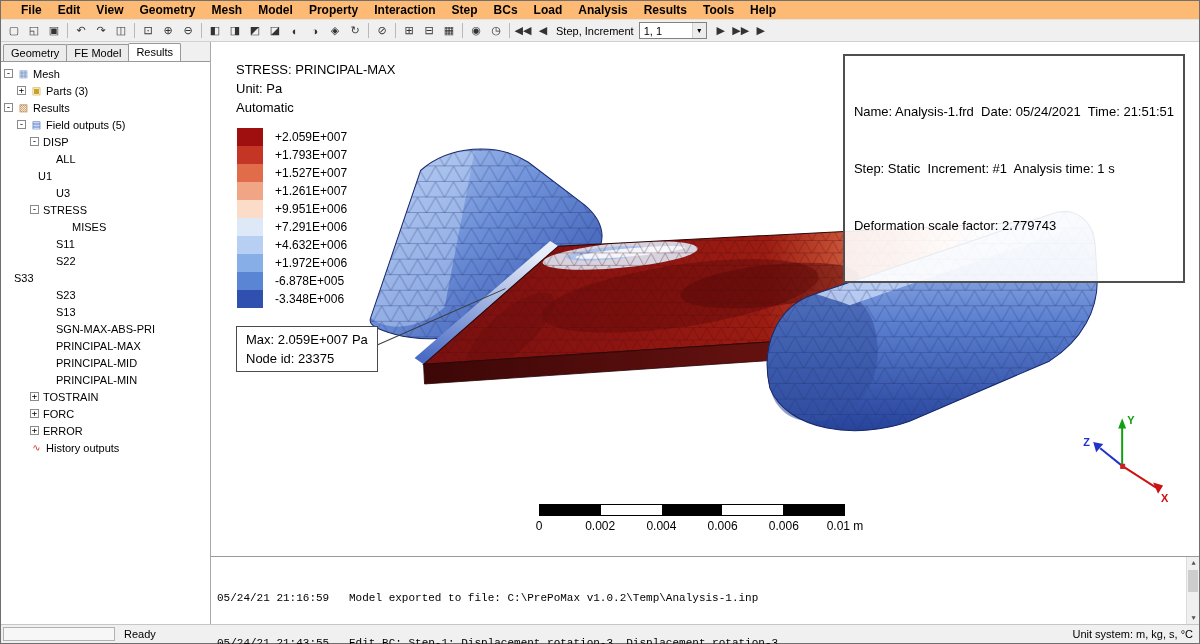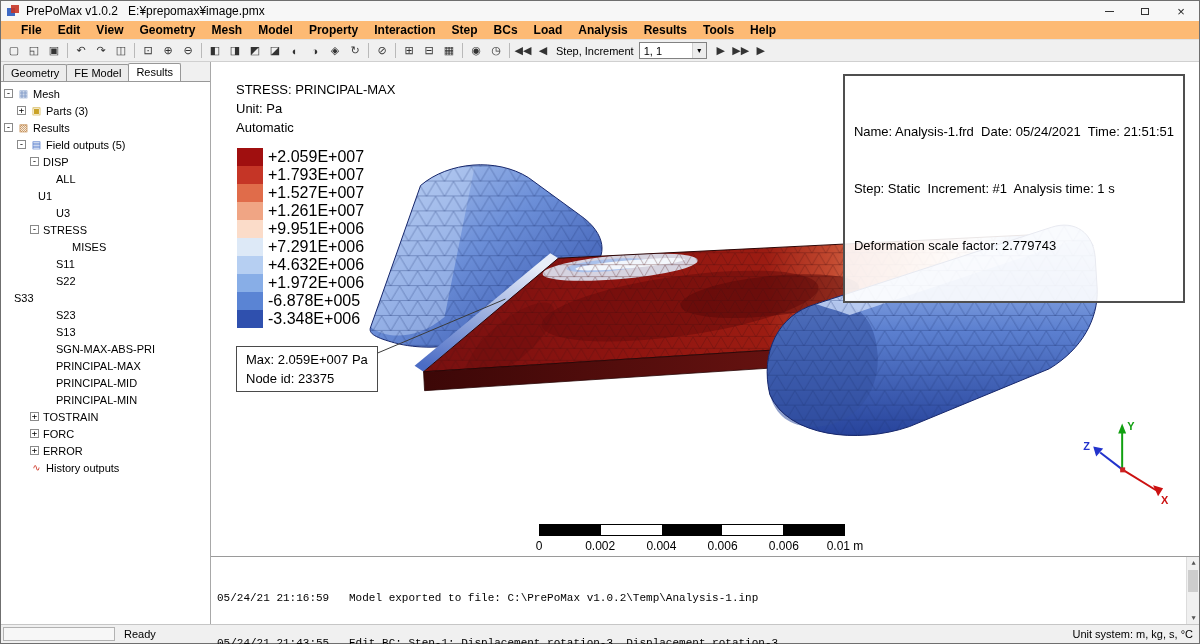--- a/index.html
+++ b/index.html
@@ -45,21 +45,21 @@
   
   .right { flex:1; display:flex; flex-direction:column; min-width:0; background:#fff; }
   .viewport { flex:1; position:relative; background:#fff; overflow:hidden; }
   .vp-svg { position:absolute; inset:0; width:100%; height:100%; }
   svg text { font-family:"Liberation Sans",sans-serif; font-size:11px; font-weight:bold; }
 
   .vp-header { position:absolute; left:25px; top:18px; font-size:13px; line-height:19px; }
   .legend { position:absolute; left:26px; top:86px; }
   .lrow { display:flex; height:18px; align-items:center; }
   .lswatch { width:26px; height:18px; flex:0 0 auto; }
-  .lval { margin-left:5px; font-size:16px; }
+  .lval { margin-left:12px; font-size:12px; }
 
   .info-box { position:absolute; right:14px; top:12px; border:2px solid #4f4f4f; background:rgba(255,255,255,0.9); padding:8px 9px; font-size:13px; line-height:19px; white-space:pre; }
   .max-box { position:absolute; left:25px; top:284px; border:1px solid #4a4a4a; background:#fff; padding:3px 9px; font-size:13px; line-height:19px; }
 
   .scalebar { position:absolute; left:328px; top:462px; width:306px; }
   .sb-bar { height:12px; border:1px solid #000; display:flex; }
   .sb-seg { flex:1; }
   .sb-labels { position:relative; height:15px; margin-top:3px; font-size:12px; }
   .sb-label { position:absolute; transform:translateX(-50%); white-space:nowrap; }
 
@@ -75,38 +75,20 @@
   
   .statusbar { height:19px; flex:0 0 auto; background:#f0f0f0; border-top:1px solid #c6c6c6; display:flex; align-items:center; padding:0 6px 0 2px; font-size:11px; }
   .progress-box { width:112px; height:14px; border:1px solid #b2b2b2; background:#f7f7f7; margin-right:9px; }
   .status-right { margin-left:auto; }
 </style>
 </head>
 <body>
 
 <div class="window">
 
-  <div class="titlebar">
-    <svg class="app-icon" viewBox="0 0 14 14">
-      <rect x="1" y="4" width="8" height="8" fill="#3f6ac4"></rect>
-      <rect x="5" y="1" width="8" height="8" fill="#c53526" opacity="0.9"></rect>
-    </svg>
-    <span class="title-text">PrePoMax v1.0.2   E:¥prepomax¥image.pmx</span>
-    <div class="win-controls">
-      <span class="win-btn">
-          <span class="min-glyph"></span>
-        </span>
-      <span class="win-btn">
-          <span class="restore-glyph"></span>
-        </span>
-      <span class="win-btn">
-          <span>×</span>
-        </span>
-    </div>
-  </div>
 
   <div class="menubar">
     <span class="menu-item">File</span>
     <span class="menu-item">Edit</span>
     <span class="menu-item">View</span>
     <span class="menu-item">Geometry</span>
     <span class="menu-item">Mesh</span>
     <span class="menu-item">Model</span>
     <span class="menu-item">Property</span>
     <span class="menu-item">Interaction</span>

